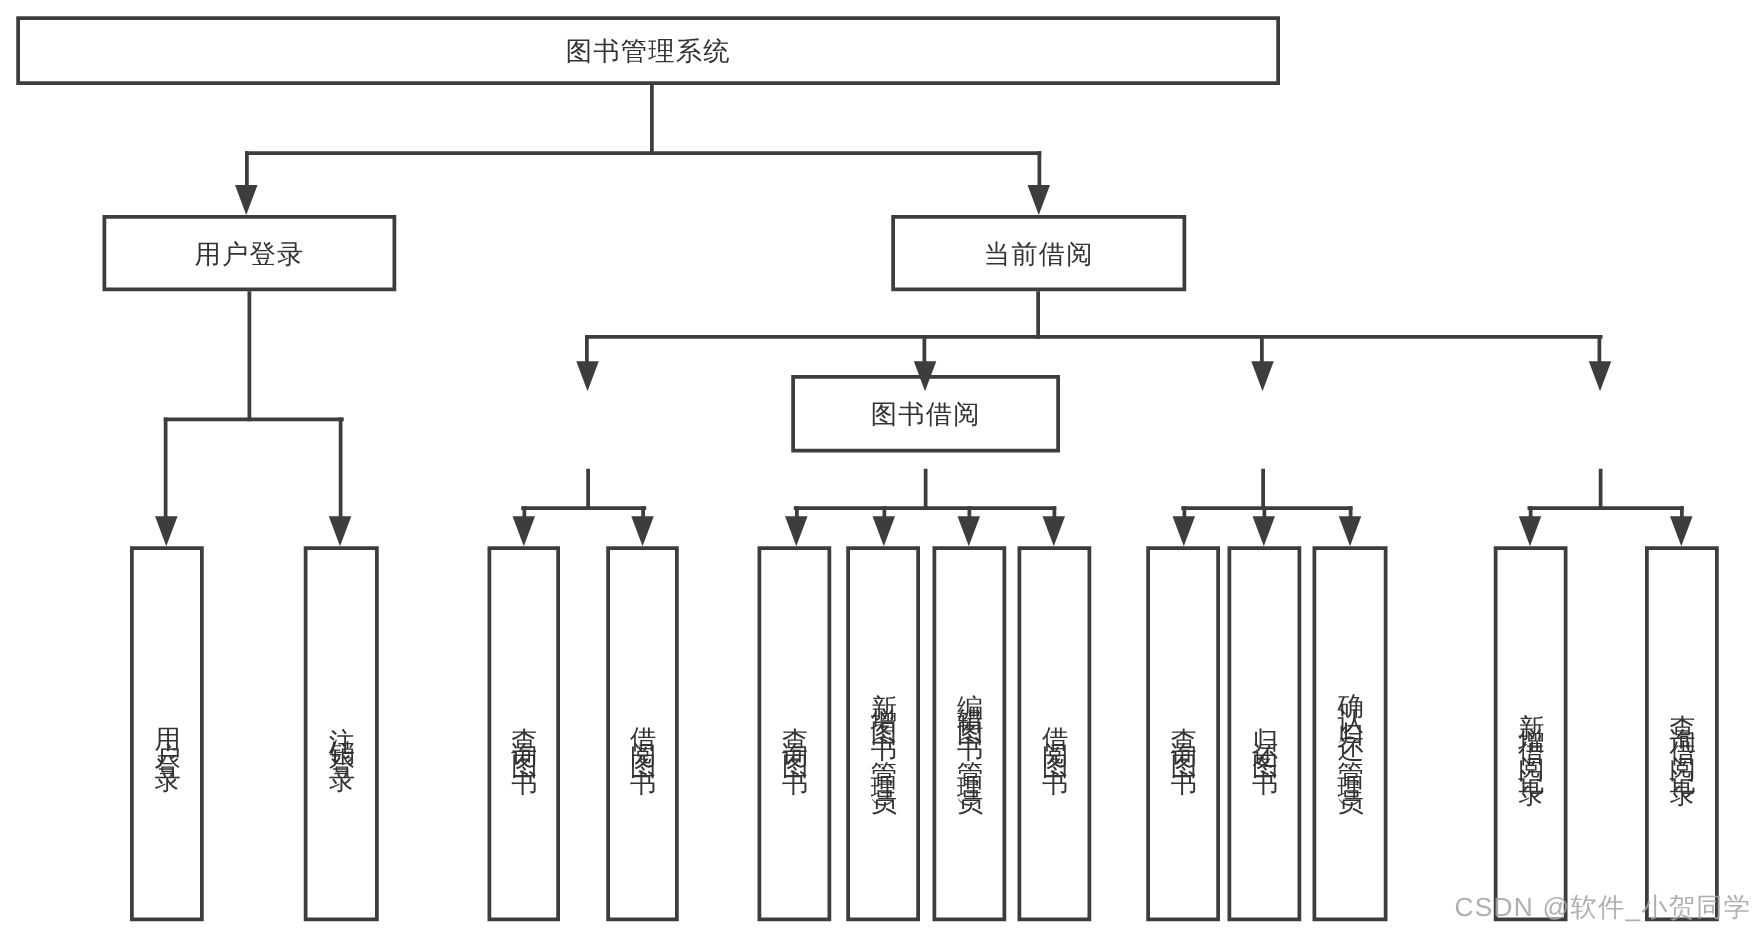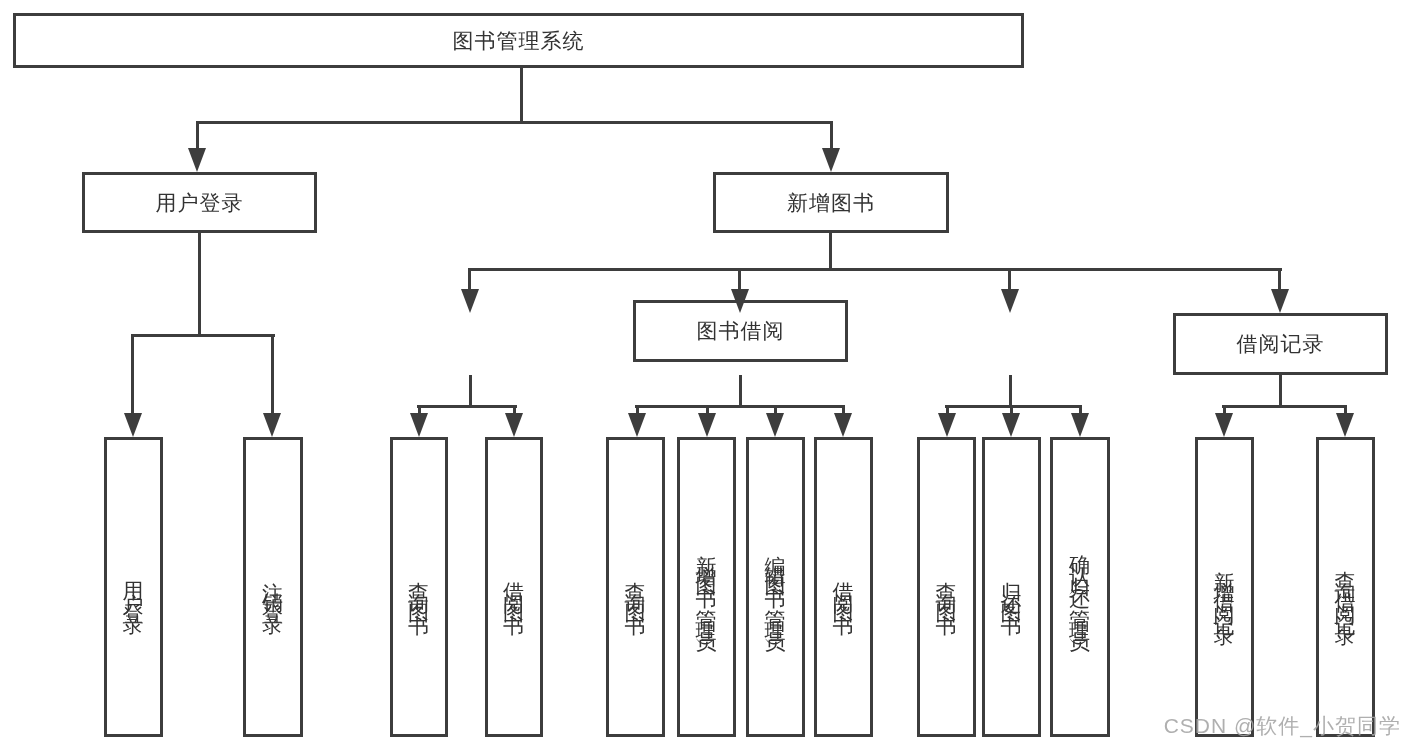--- a/index.html
+++ b/index.html
@@ -45,28 +45,25 @@
 <div class="stage">
 
   <div class="node" style="left:13px;top:13px;width:1011px;height:55px">
     <span>图书管理系统</span>
   </div>
 
   <div class="node" style="left:82px;top:172px;width:235px;height:61px">
     <span>用户登录</span>
   </div>
   <div class="node" style="left:713px;top:172px;width:236px;height:61px">
-    <span>新增图书</span>
+    <span>当前借阅</span>
   </div>
 
   <div class="node" style="left:633px;top:300px;width:215px;height:62px">
     <span>图书借阅</span>
-  </div>
-  <div class="node" style="left:1173px;top:313px;width:215px;height:62px">
-    <span>借阅记录</span>
   </div>
 
   <div class="leaf" style="left:104px;top:437px;width:59px;height:300px">
     <span class="vtxt">用户登录</span>
   </div>
   <div class="leaf" style="left:243px;top:437px;width:60px;height:300px">
     <span class="vtxt">注销登录</span>
   </div>
 
   <div class="leaf" style="left:390px;top:437px;width:58px;height:300px">

